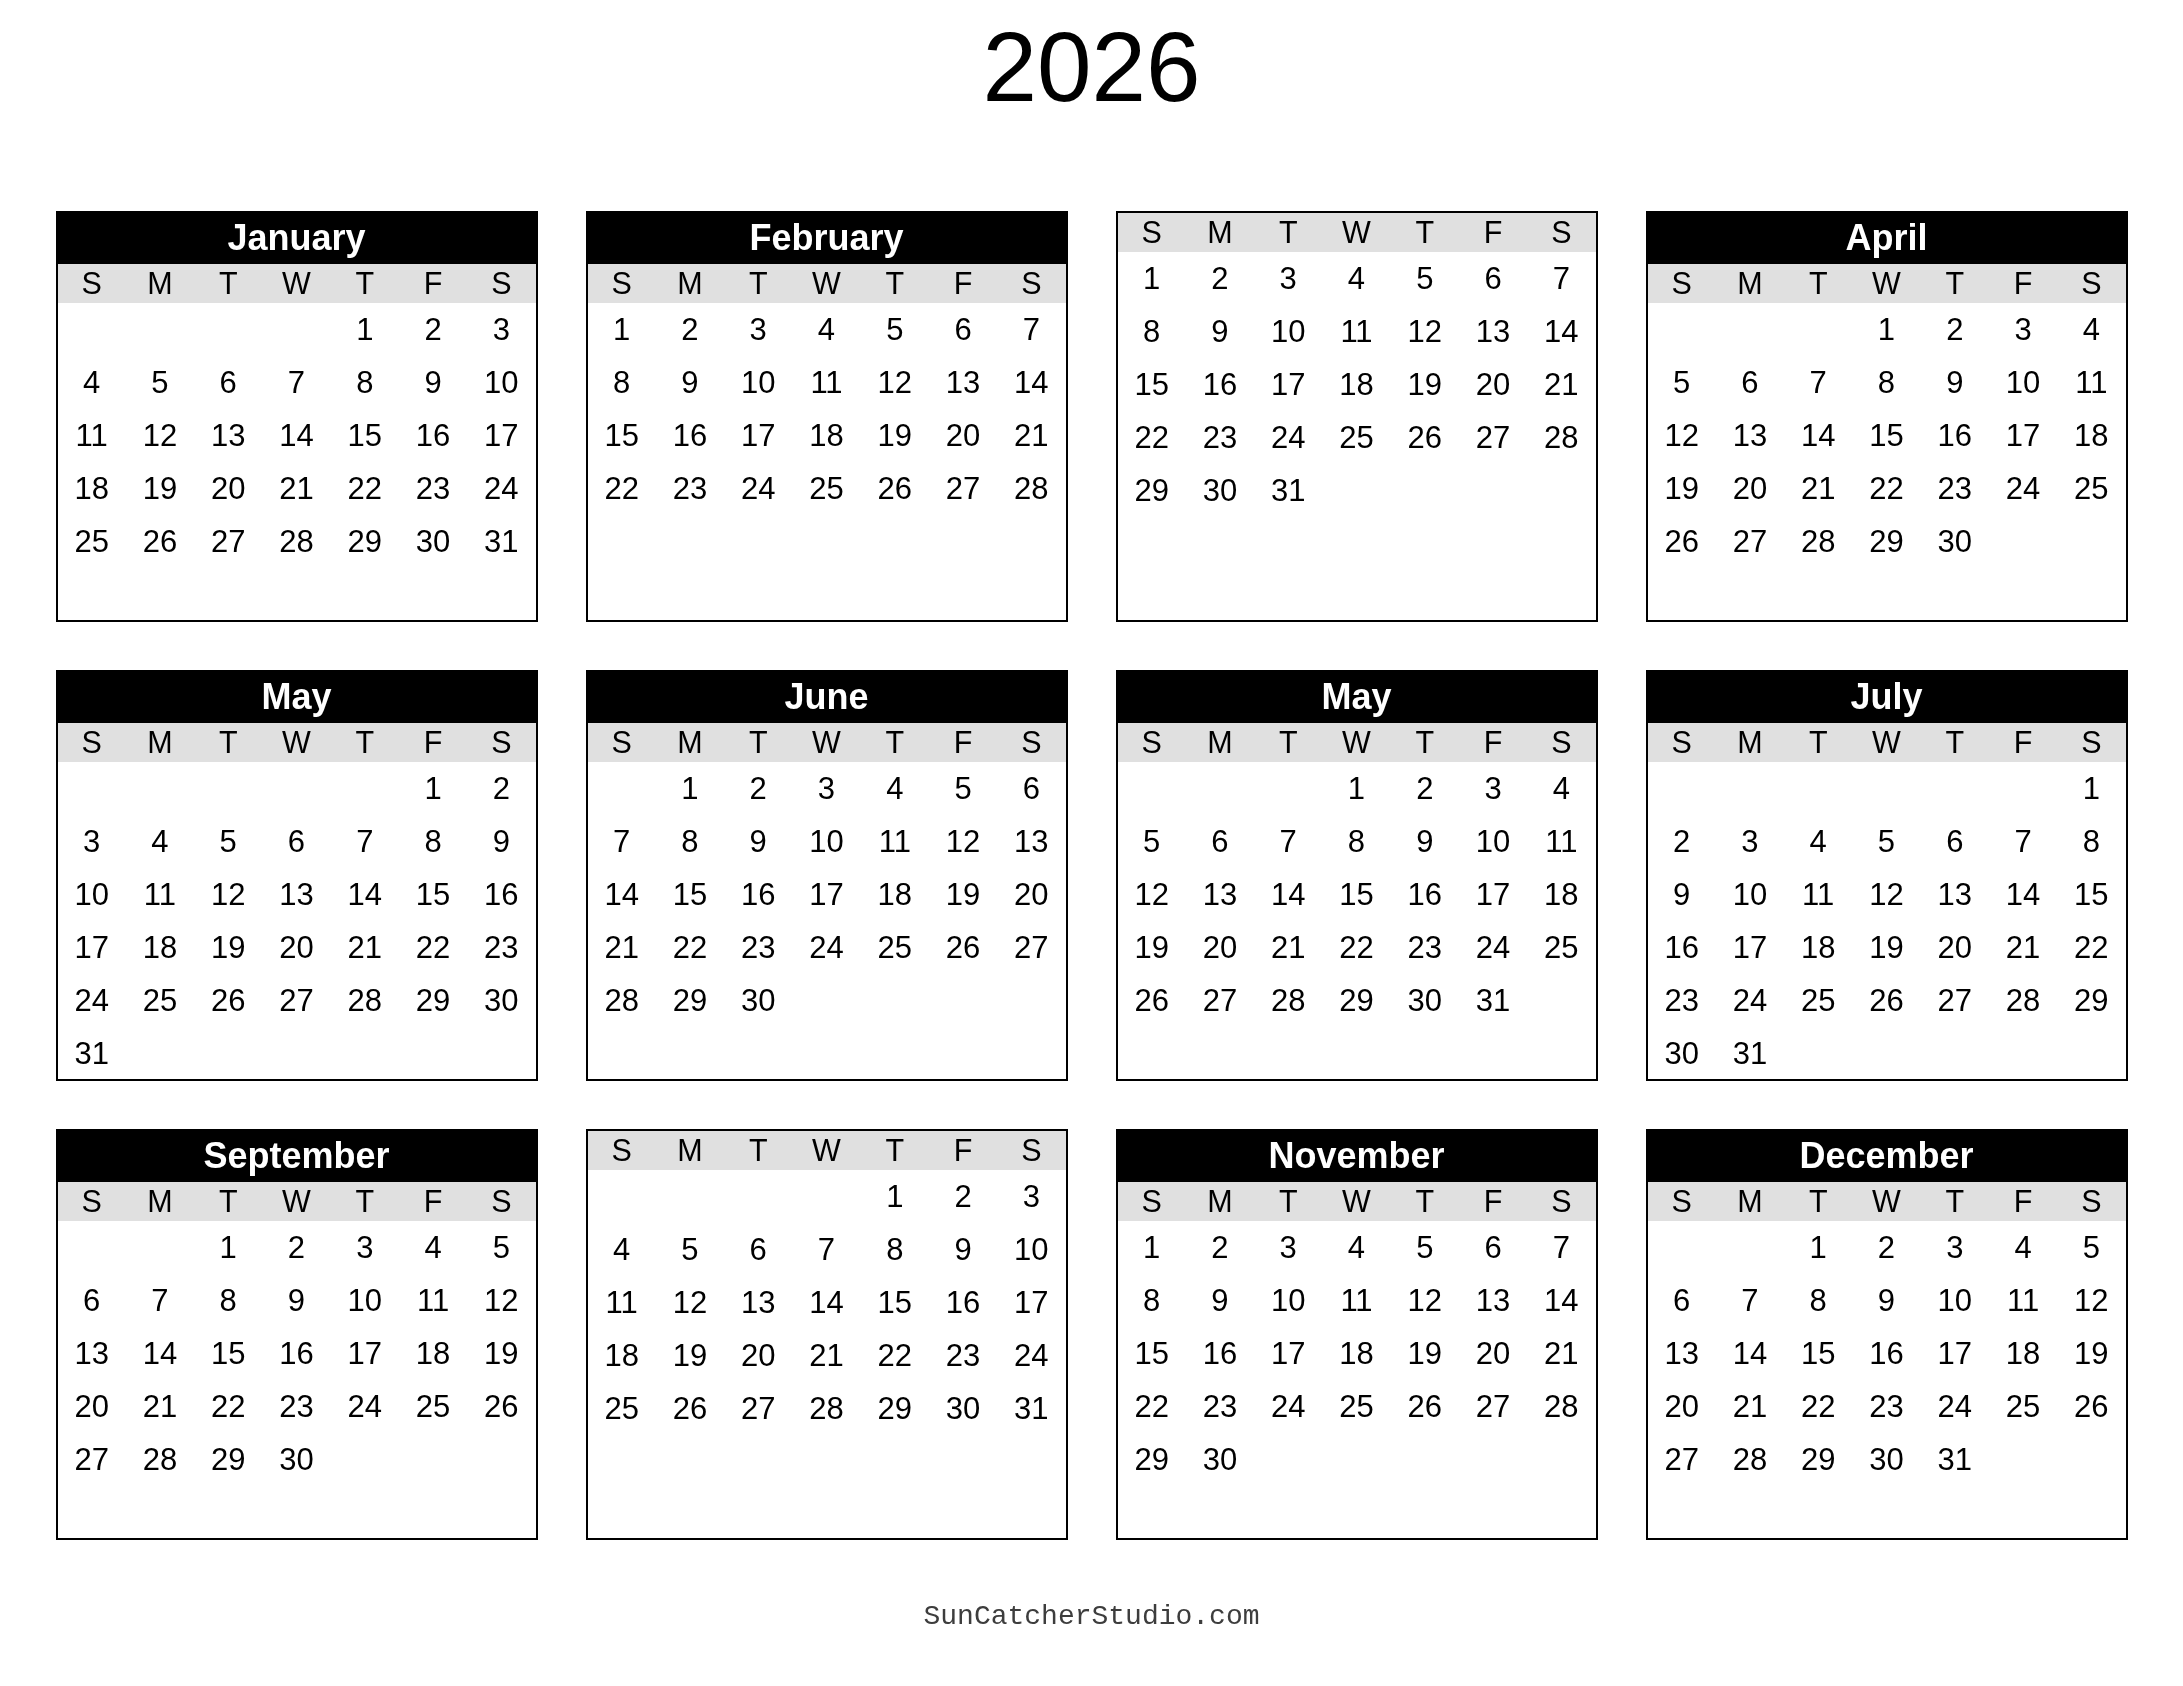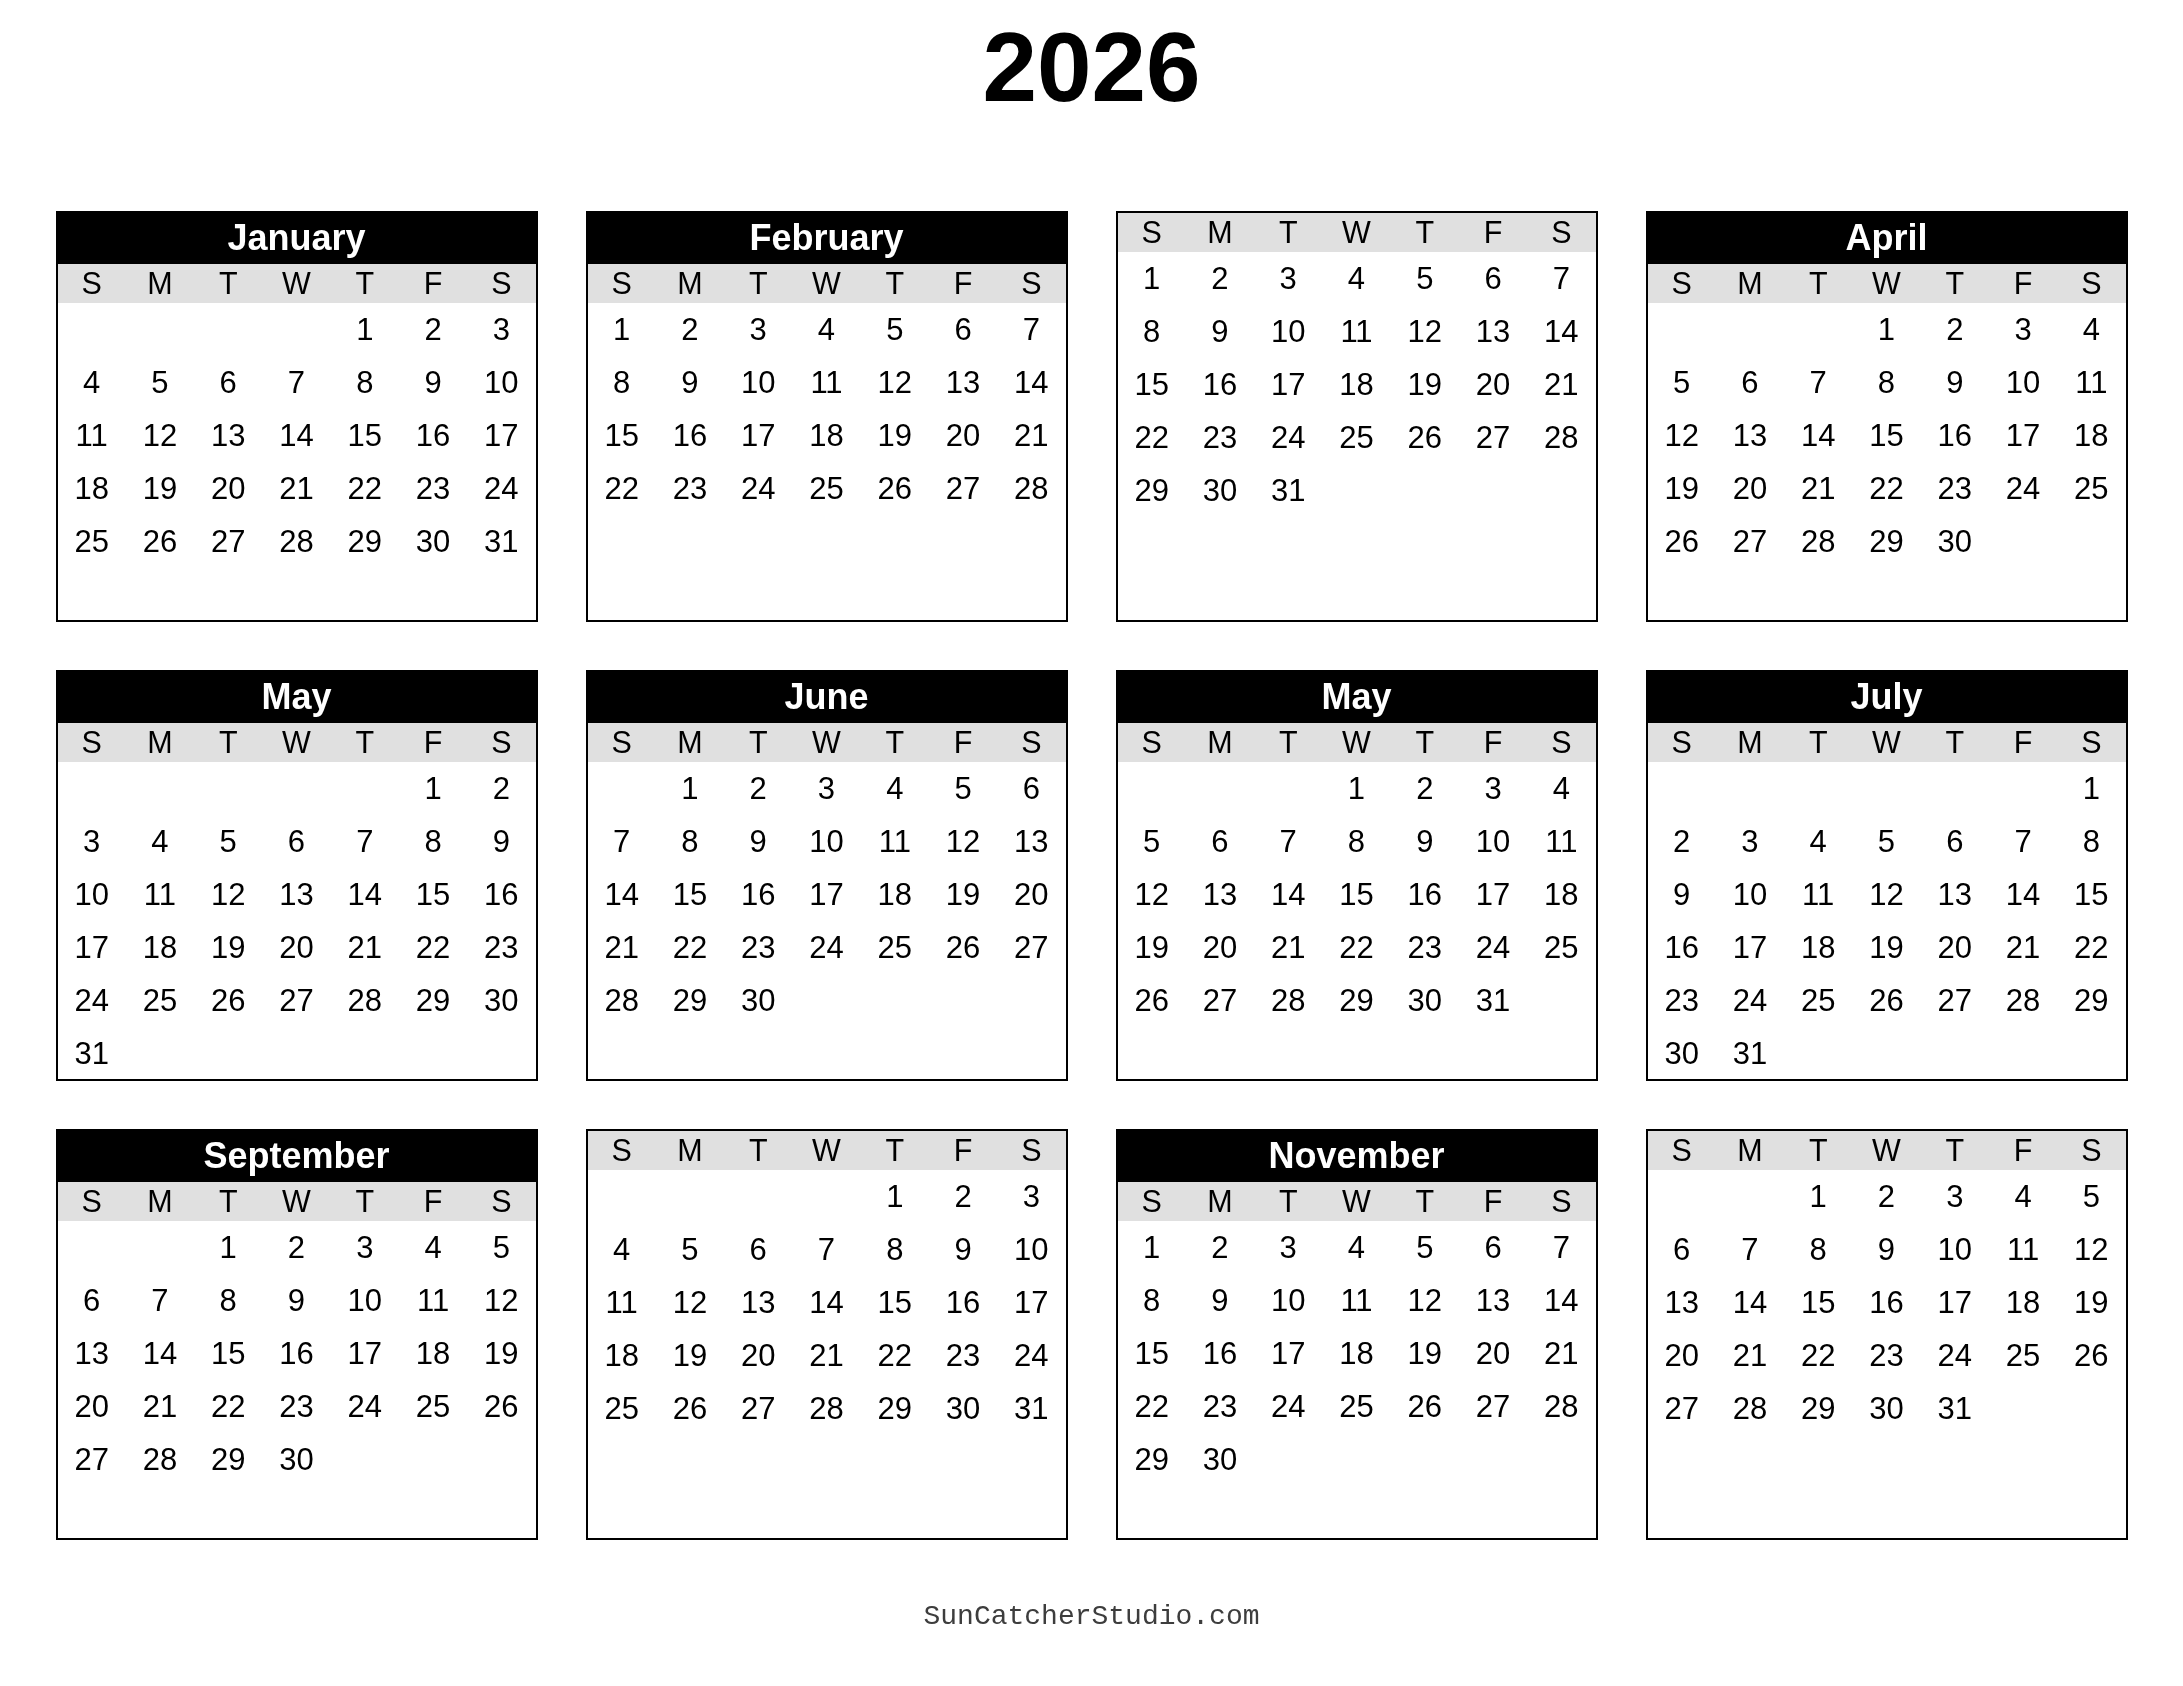--- a/index.html
+++ b/index.html
@@ -16,21 +16,21 @@
     width:2183px;
     height:1687px;
     position:relative;
     overflow:hidden;
     font-family:"Liberation Sans", sans-serif;
     color:var(--day-text);
   }
   .year-title{
     text-align:center;
     font-size:98px;
-    font-weight:bold;
+    font-weight:normal;
     line-height:1;
     padding-top:18px;
     color:#000000;
   }
   .months-grid{
     display:grid;
     grid-template-columns:repeat(4, 482px);
     column-gap:39px;
     row-gap:64px;
     justify-content:center;
@@ -751,20 +751,21 @@
           <div class="day-cell"></div>
           <div class="day-cell"></div>
           <div class="day-cell"></div>
           <div class="day-cell"></div>
           <div class="day-cell"></div>
         </div>
       </div>
   </div>
 
   <div class="month">
+    <div class="month-header">December</div>
     <div class="weekday-row">
         <div class="weekday-cell">S</div>
         <div class="weekday-cell">M</div>
         <div class="weekday-cell">T</div>
         <div class="weekday-cell">W</div>
         <div class="weekday-cell">T</div>
         <div class="weekday-cell">F</div>
         <div class="weekday-cell">S</div>
       </div>
     <div class="month-body">

